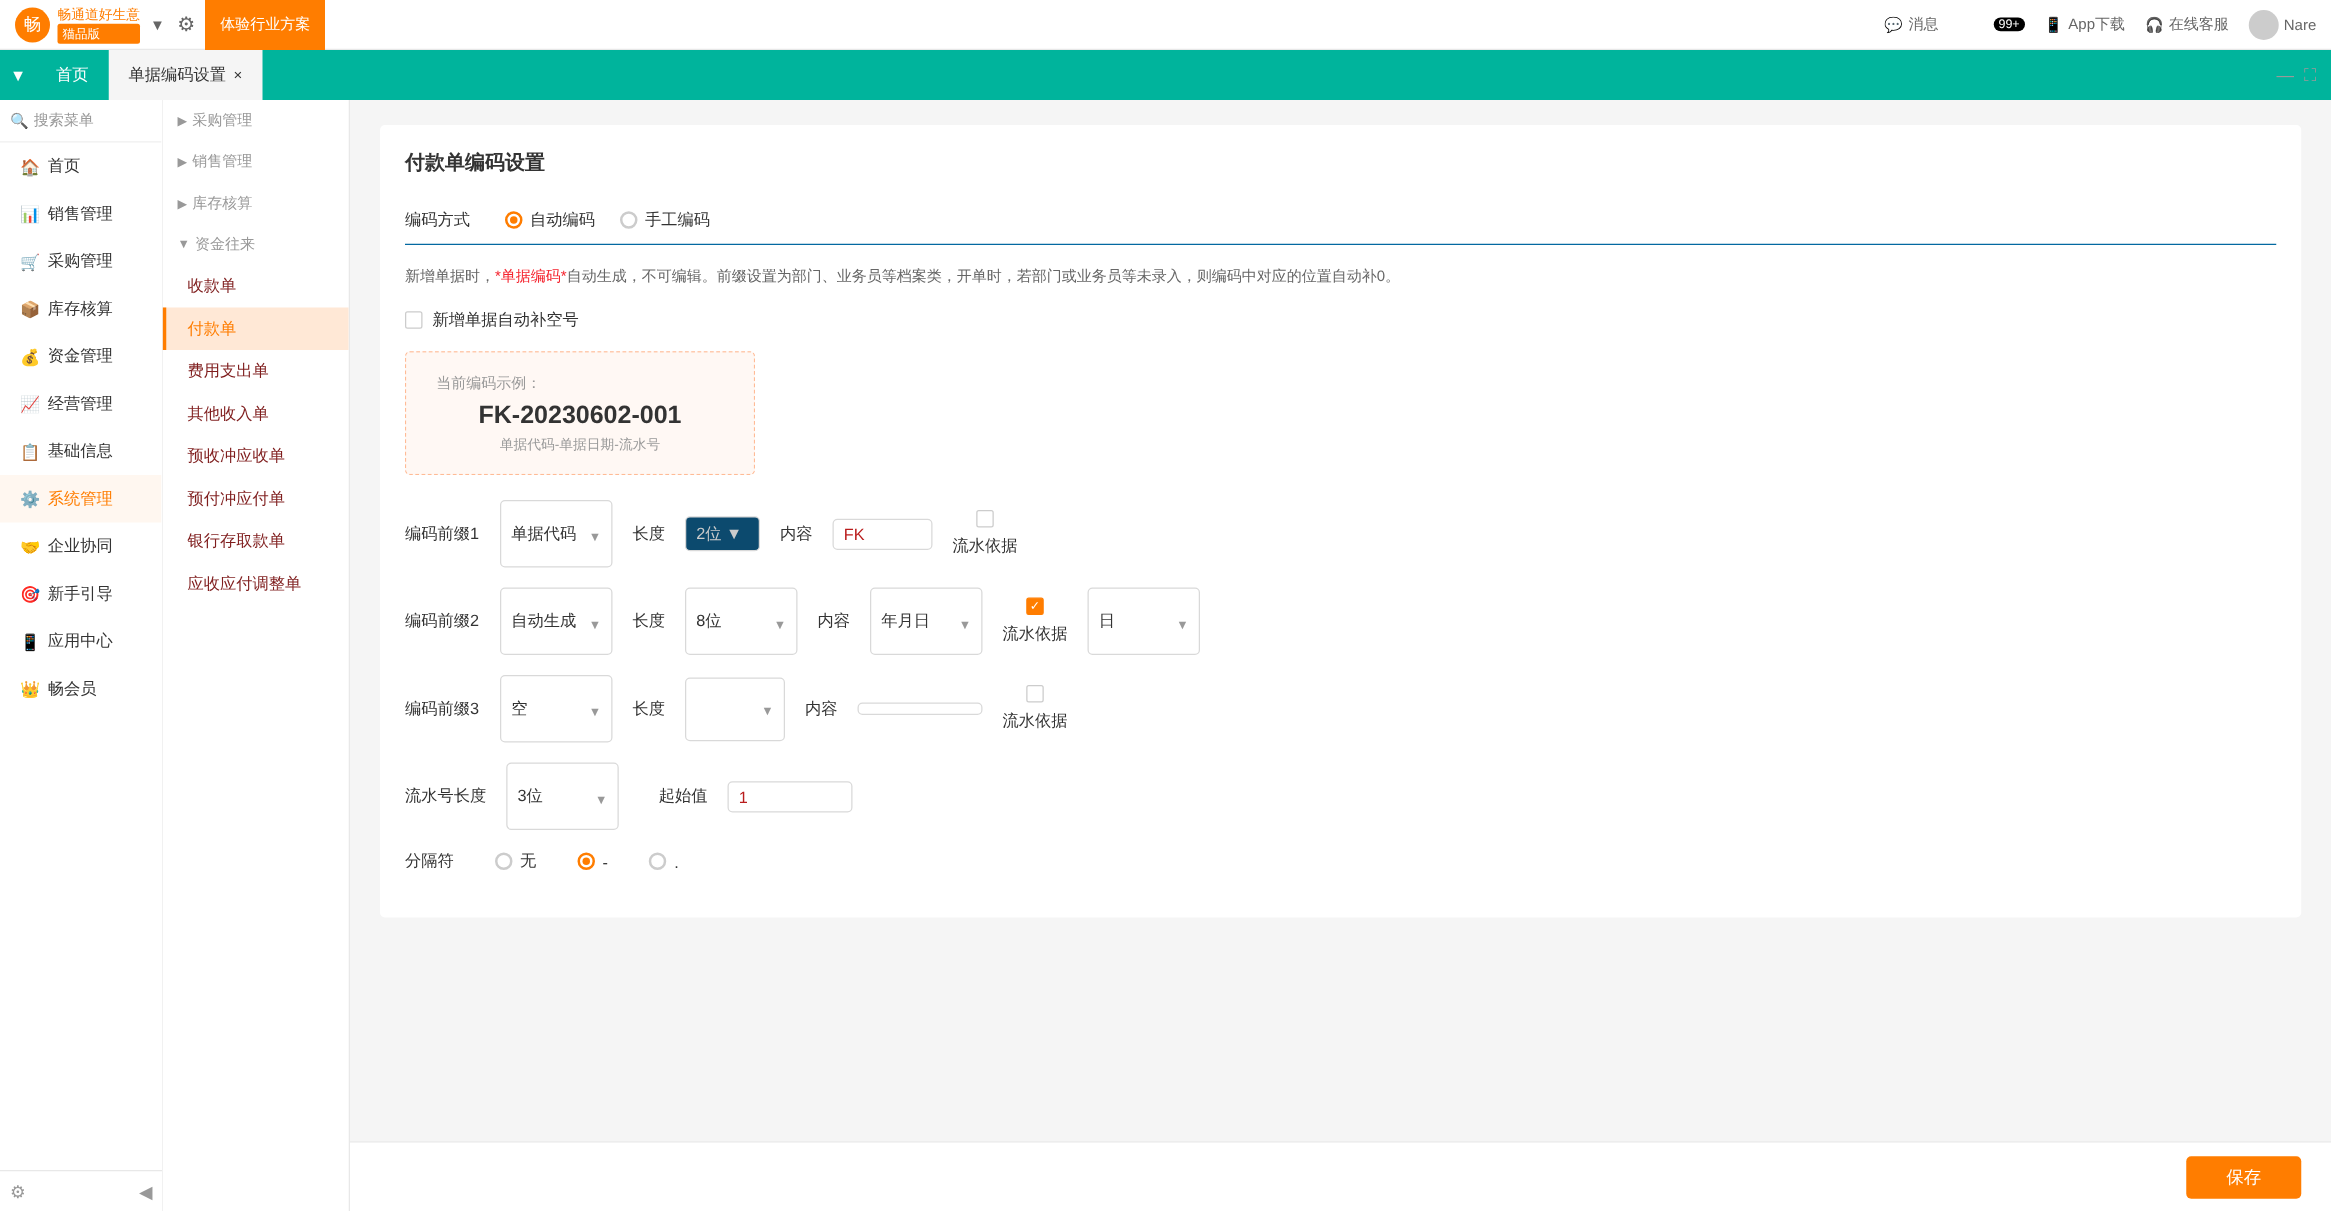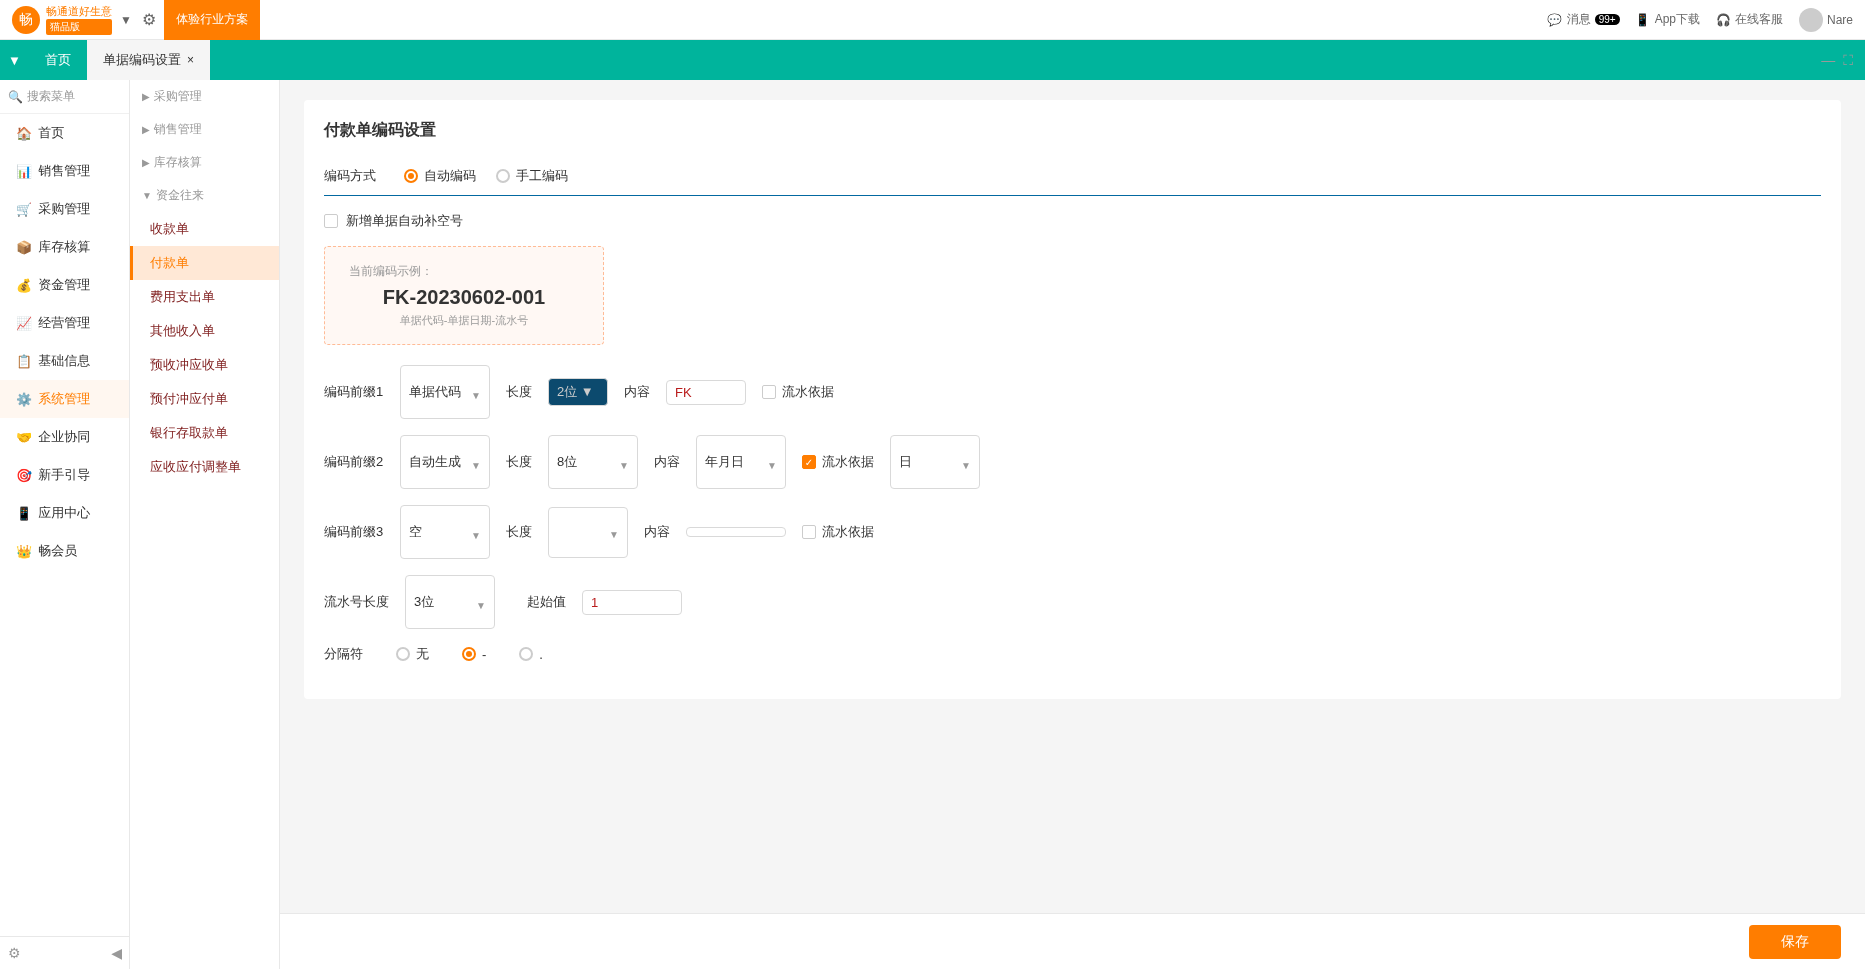--- a/index.html
+++ b/index.html
@@ -8,21 +8,21 @@
     
     .topbar { height: 40px; background: #fff; border-bottom: 1px solid #e8e8e8; display: flex; align-items: center; padding: 0 12px; justify-content: space-between; flex-shrink: 0; }
     .topbar-left { display: flex; align-items: center; gap: 8px; }
     .topbar-logo { display: flex; align-items: center; gap: 6px; }
     .logo-icon { width: 28px; height: 28px; background: #ff7d00; border-radius: 50%; display: flex; align-items: center; justify-content: center; color: white; font-size: 14px; }
     .logo-tag { font-size: 10px; background: #ff7d00; color: white; padding: 1px 4px; border-radius: 2px; }
     .topbar-nav { display: flex; align-items: center; gap: 4px; }
     .topbar-btn { background: #ff7d00; color: white; border: none; padding: 16px 12px; border-radius: 4px; cursor: pointer; font-size: 12px; }
     .topbar-right { display: flex; align-items: center; gap: 16px; font-size: 12px; color: #666; }
     .topbar-right-item { display: flex; align-items: center; gap: 4px; cursor: pointer; }
-    .badge { background: #000000; color: white; border-radius: 8px; padding: 0 4px; font-size: 10px; }
+    .badge { background: #000000; color: white; border-radius: 8px; padding: 0 4px; font-size: 10px; margin-left: 40px; }
 
     
     .nav-tabs { height: 40px; background: #00b49c; display: flex; align-items: center; padding: 0 0; flex-shrink: 0; }
     .nav-tab { padding: 0 16px; height: 40px; display: flex; align-items: center; cursor: pointer; color: white; font-size: 13px; gap: 6px; }
     .nav-tab.active { background: #f5f5f5; color: #333; }
     .nav-tab-close { font-size: 12px; cursor: pointer; }
     .nav-tab-expand { color: white; padding: 0 8px; cursor: pointer; }
 
     
     .main { display: flex; flex: 1; overflow: hidden; }
@@ -59,21 +59,21 @@
     .info-text { font-size: 12px; color: #666; margin-bottom: 16px; line-height: 1.6; }
     .info-text span { color: #f5222d; }
 
     
     .preview-box { background: #fff8f4; border: 1px dashed #ffbb96; border-radius: 4px; padding: 16px 24px; display: inline-block; margin-bottom: 20px; min-width: 280px; }
     .preview-label { font-size: 12px; color: #999; margin-bottom: 6px; }
     .preview-code { font-size: 20px; font-weight: bold; color: #333; text-align: center; }
     .preview-desc { font-size: 11px; color: #999; text-align: center; margin-top: 4px; }
 
     
-    .checkbox-item { display: flex; align-items: center; gap: 6px; cursor: pointer; }
+    .checkbox-item { display: flex; align-items: center; gap: 6px; cursor: pointer; flex-direction: column; }
     .checkbox-box { width: 14px; height: 14px; border: 1px solid #ccc; border-radius: 2px; display: inline-flex; align-items: center; justify-content: center; }
     .checkbox-box.checked { background: #ff7d00; border-color: #ff7d00; color: white; font-size: 10px; }
 
     
     .form-row { display: flex; align-items: center; gap: 16px; margin-bottom: 16px; flex-wrap: wrap; }
     .form-label { font-size: 13px; color: #333; min-width: 60px; }
     .form-select { display: flex; align-items: flex-end; gap: 4px; border: 1px solid #d9d9d9; border-radius: 4px; padding: 17px 8px; background: #fff; cursor: pointer; min-width: 90px; font-size: 13px; }
     .form-select .arrow { color: #999; font-size: 10px; margin-left: auto; }
     .form-input { border: 1px solid #d9d9d9; border-radius: 4px; padding: 4px 8px; background: #fff; min-width: 60px; font-size: 13px; color: #b91c1c; }
     .form-input.disabled { background: #0c4a6e; color: #ccc; }
@@ -272,20 +272,23 @@
             </span>
             <span>自动编码</span>
           </div>
           <div class="radio-item">
             <span style="width:14px;height:14px;border-radius:50%;border:2px solid #ccc;display:inline-block;"></span>
             <span>手工编码</span>
           </div>
         </div>
 
         
+        <div class="info-text">
+          新增单据时，<span style="color:#f5222d;">*单据编码*</span>自动生成，不可编辑。前缀设置为部门、业务员等档案类，开单时，若部门或业务员等未录入，则编码中对应的位置自动补0。
+        </div>
 
         
         <div style="display:flex;align-items:center;gap:8px;margin-bottom:16px;">
           <div class="checkbox-item">
             <span class="checkbox-box"></span>
           </div>
           <span>新增单据自动补空号</span>
         </div>
 
         

